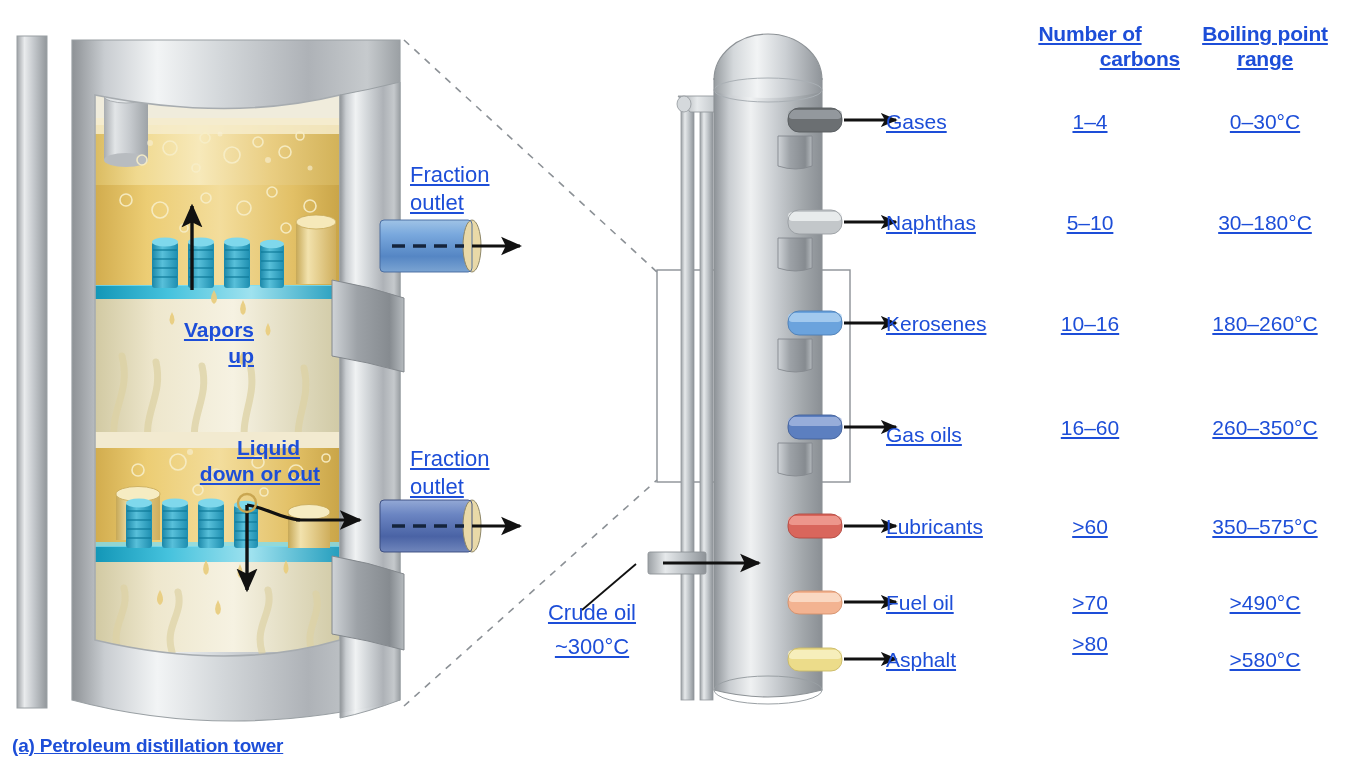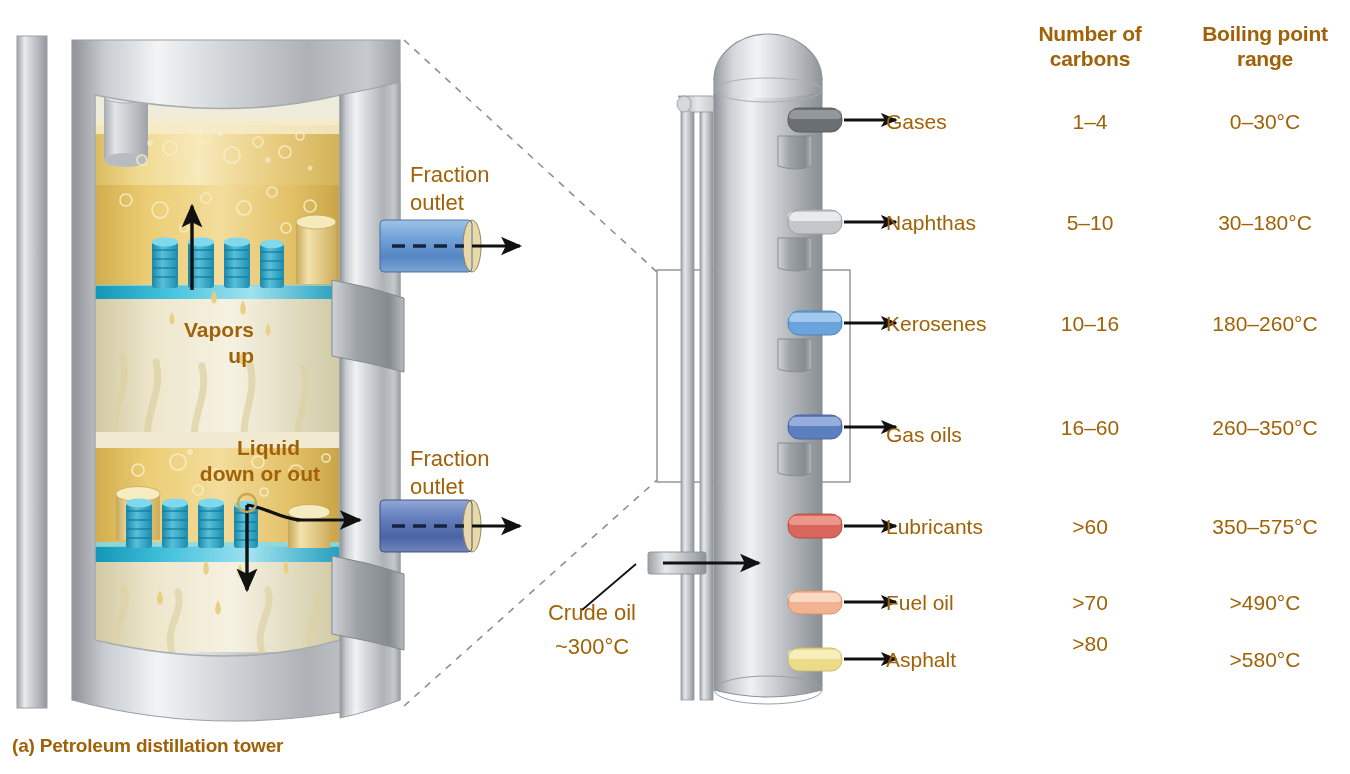--- a/index.html
+++ b/index.html
@@ -15,23 +15,24 @@
     position: relative;
     width: 1350px; height: 774px;
     background: #ffffff;
   }
   svg.layer {
     position: absolute; left: 0; top: 0;
     width: 1350px; height: 774px;
   }
   .txt {
     position: absolute;
-    color: #a16207;
+    color: #1d4ed8;
     white-space: pre;
     line-height: 1.18;
+    text-decoration: underline;
   }
   .hdr {
     font-weight: bold;
     font-size: 21px;
     text-align: center;
     letter-spacing: -0.2px;
   }
   .cap {
     font-weight: bold;
     font-size: 19px;
@@ -512,21 +513,21 @@
   <div class="txt lbl-bold" style="left:142px; top:318px; width:112px;">Vapors</div>
   <div class="txt lbl-bold" style="left:142px; top:344px; width:112px;">up</div>
 
   <div class="txt lbl-bold" style="left:160px; top:436px; width:140px;">Liquid</div>
   <div class="txt lbl-bold" style="left:140px; top:462px; width:180px;">down or out</div>
 
   <div class="txt crude" style="left:528px; top:600px; width:128px;">Crude oil</div>
   <div class="txt crude" style="left:528px; top:634px; width:128px;">~300°C</div>
 
   <div class="txt hdr" style="left:1000px; top:22px; width:180px;">Number of</div>
-  <div class="txt hdr" style="left:1000px; top:47px; width:180px;">carbons</div>
+  <div class="txt hdr" style="left:1000px; top:47px; width:180px;text-align:right;">carbons</div>
 
   <div class="txt hdr" style="left:1175px; top:22px; width:180px;">Boiling point</div>
   <div class="txt hdr" style="left:1175px; top:47px; width:180px;">range</div>
 
   <div>
 
     <div class="txt frac-name" style="left:886px; top:110px;">Gases</div>
     <div class="txt frac-val" style="left:1000px; top:110px; width:180px;">1–4</div>
     <div class="txt frac-val" style="left:1175px; top:110px; width:180px;">0–30°C</div>
 

